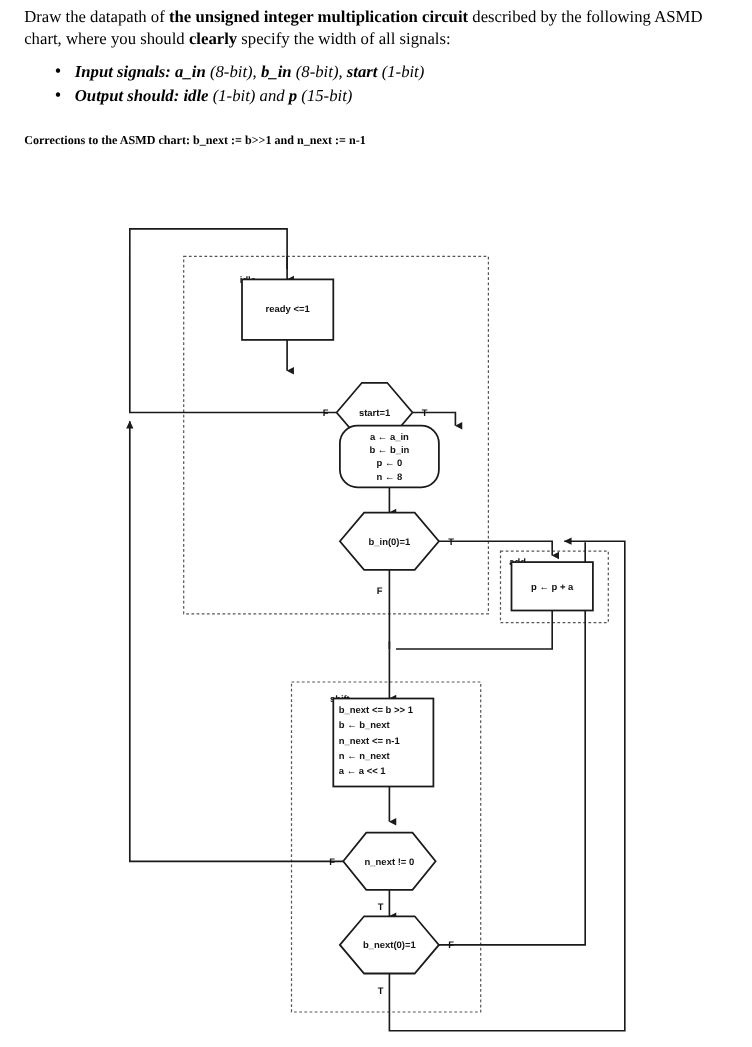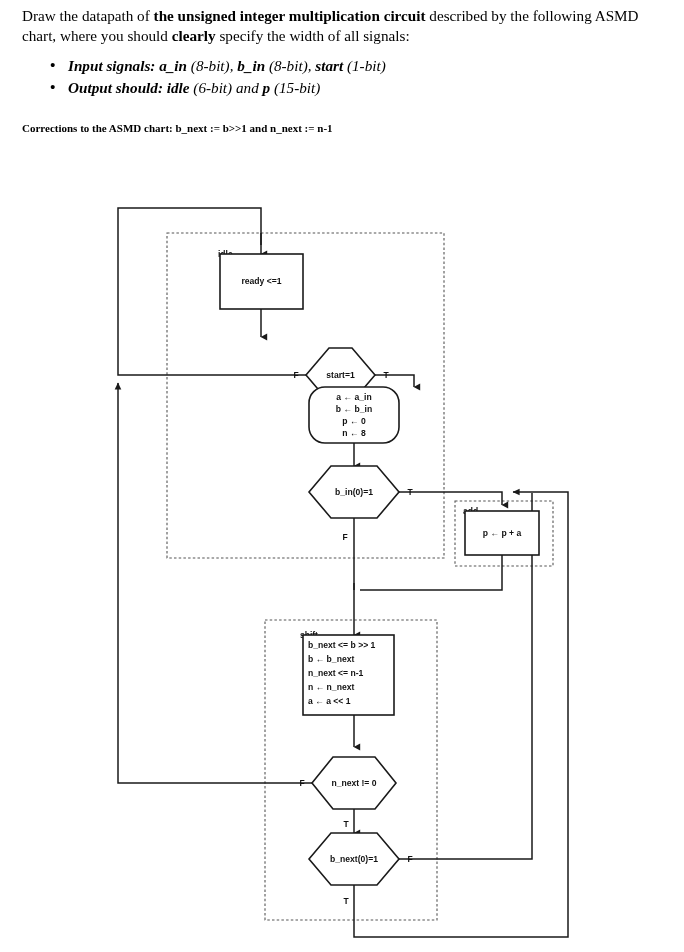--- a/index.html
+++ b/index.html
@@ -114,21 +114,21 @@
   <div class="prose">
     <p class="para">
       <span>Draw the datapath of </span><b>the unsigned integer multiplication circuit</b><span> described by the following ASMD chart, where you should </span><b>clearly</b><span> specify the width of all signals:</span>
     </p>
 
     <ul class="bullets">
       <li>
         <span id="bullet-0"><b class="">Input signals: </b><b class="">a_in </b><span class="norm">(8-bit), </span><b class="">b_in </b><span class="norm">(8-bit), </span><b class="">start </b><span class="norm">(1-bit)</span></span>
       </li>
       <li>
-        <span id="bullet-1"><b class="">Output should: </b><b class="">idle </b><span class="norm">(6-bit) and </span><b class="">p </b><span class="norm">(15-bit)</span></span>
+        <span id="bullet-1"><b class="">Output should: </b><b class="">idle </b><span class="norm">(1-bit) and </span><b class="">p </b><span class="norm">(15-bit)</span></span>
       </li>
     </ul>
 
     <p class="corrections">Corrections to the ASMD chart: b_next := b&gt;&gt;1 and n_next := n-1</p>
   </div>
 
   <div id="chart-wrap">
     <svg width="684" height="767" viewBox="0 0 684 767" xmlns="http://www.w3.org/2000/svg">
       <defs>
         <marker id="arrdown" markerWidth="9" markerHeight="9" refX="4.5" refY="7.2" orient="auto" markerUnits="userSpaceOnUse">

